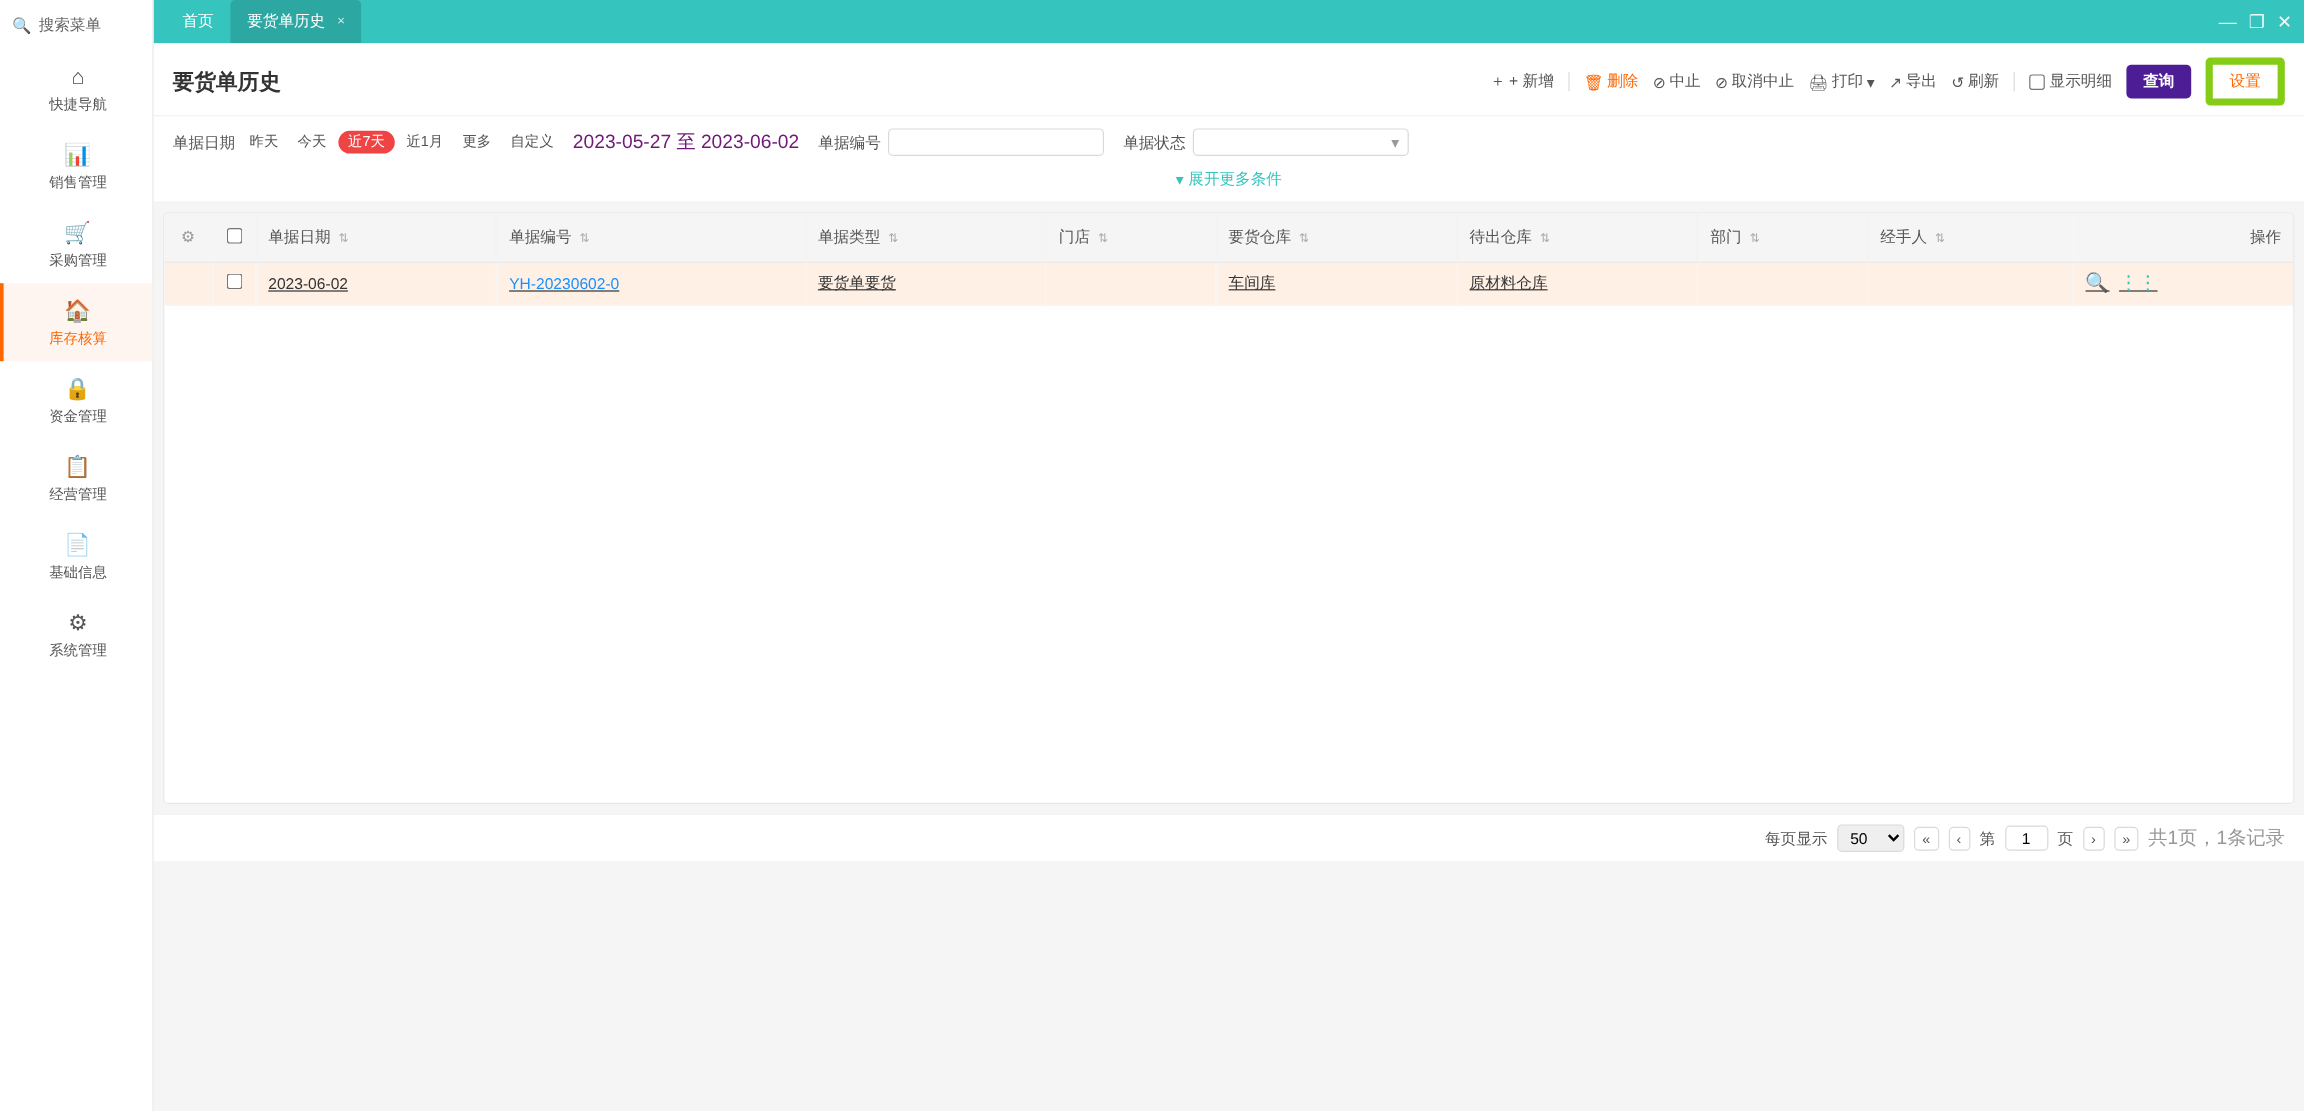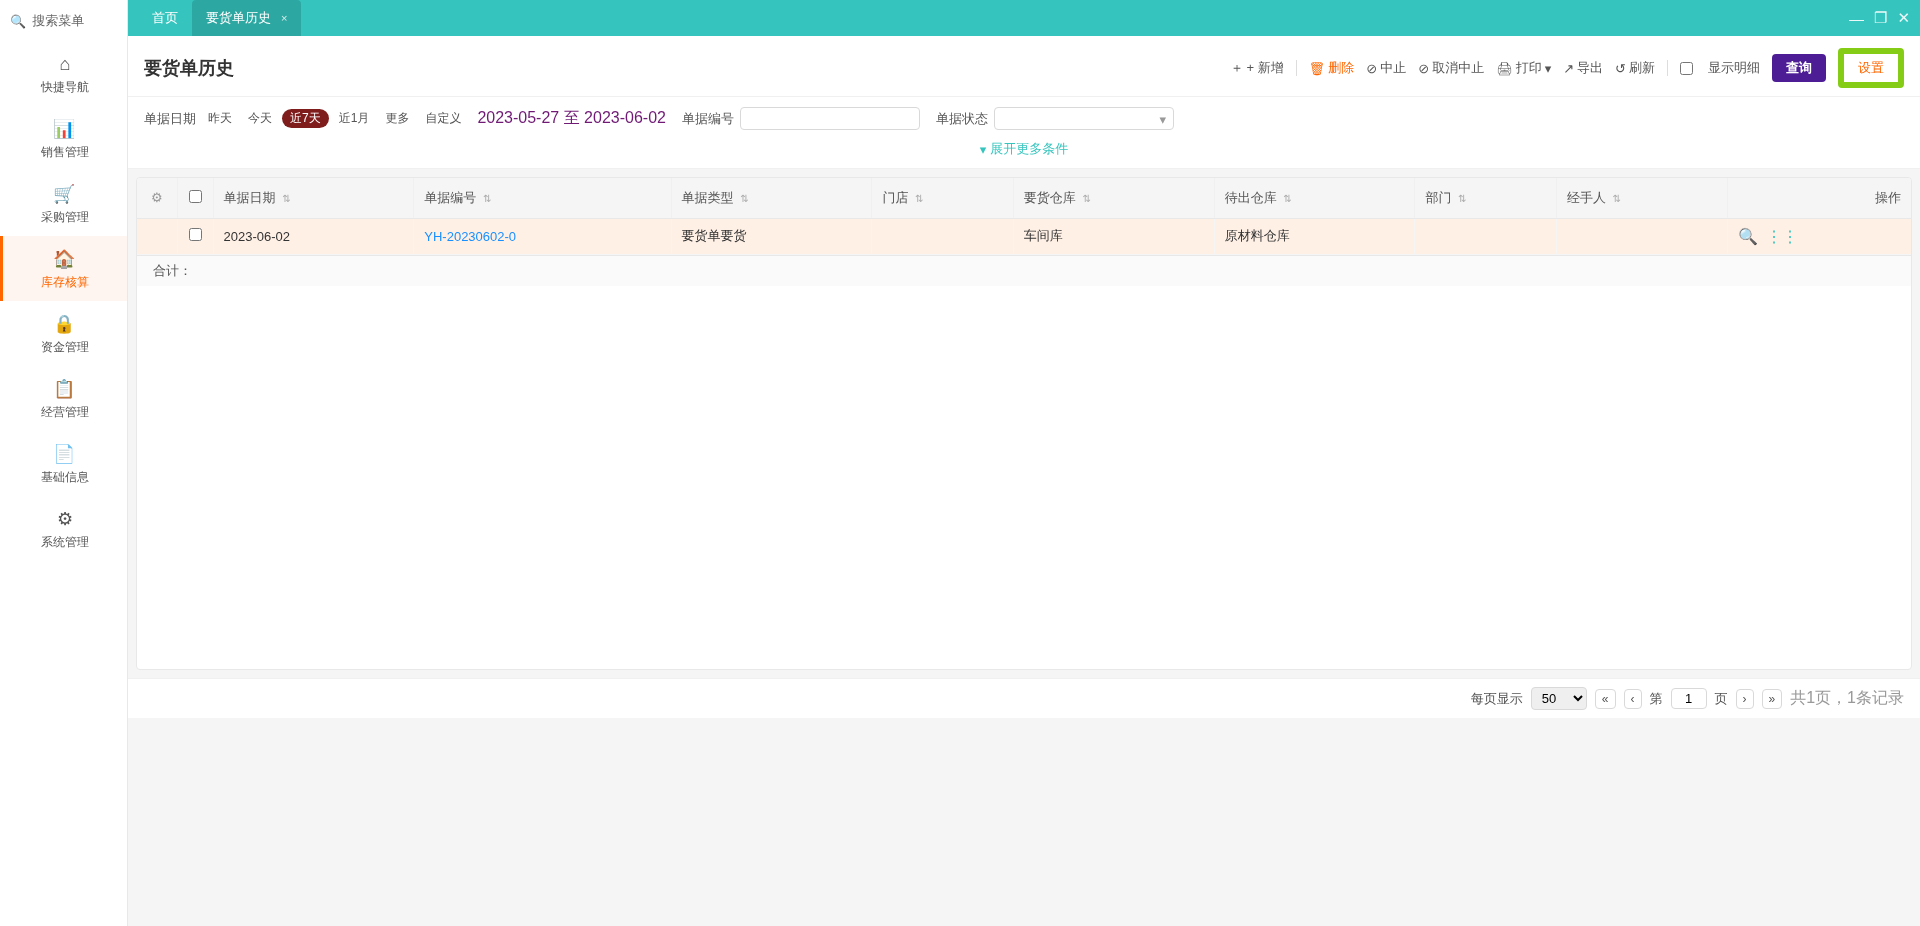--- a/index.html
+++ b/index.html
@@ -161,21 +161,21 @@
     .filter-label { white-space: nowrap; color: #555; }
     .date-filter { display: flex; align-items: center; gap: 4px; }
     .date-filter-btn {
       padding: 1px 6px;
       border-radius: 3px;
       cursor: pointer;
       font-size: 12px;
       color: #555;
     }
     .date-filter-btn.active {
-      background: #7f1d1d;
+      background: #ef4444;
       color: #fff;
       border-radius: 10px;
       padding: 1px 8px;
     }
     .date-range { font-size: 16px; color: #701a75; margin-left: 4px; }
     .filter-input {
       border: 1px solid #d9d9d9;
       border-radius: 4px;
       padding: 3px 8px;
       font-size: 13px;
@@ -254,20 +254,21 @@
     thead th:last-child { border-right: none; text-align: right; }
     thead th .sort-icon { color: #aaa; margin-left: 3px; font-size: 10px; }
     tbody tr { height: 36px; }
     tbody tr.selected { background: #fff0e6; }
     tbody td {
       padding: 0 10px;
       border-bottom: 1px solid #f5f5f5;
       border-right: 1px solid #f5f5f5;
       color: #333;
       white-space: nowrap;
+      text-decoration: underline;
     }
     tbody td:last-child { border-right: none; }
     .link-text { color: #1890ff; cursor: pointer; text-decoration: none; }
     .action-icons { display: flex; gap: 8px; align-items: center; }
     .action-icon { color: #36c5be; cursor: pointer; font-size: 16px; }
     .settings-icon-col { width: 40px; text-align: center; color: #999; cursor: pointer; }
     .checkbox-col { width: 36px; text-align: center; }
 
     
     .table-footer {
@@ -317,21 +318,21 @@
       padding: 2px 4px;
       font-size: 13px;
       outline: none;
     }
     .page-info { color: #999; font-size: 16px; }
 
     
     .display-detail {
       display: flex;
       align-items: center;
-      gap: 15px;
+      gap: 4px;
       color: #fff;
       font-size: 13px;
       cursor: pointer;
     }
     .display-detail input[type="checkbox"] { cursor: pointer; }
   </style>
 </head>
 <body>
 
 <div class="sidebar">
@@ -542,23 +543,20 @@
     <td>
       <div class="action-icons">
         <span class="action-icon" title="查看">🔍</span>
         <span class="action-icon" title="编辑">⋮⋮</span>
       </div>
     </td>
   </tr>
           </tbody>
       </table>
 
-      <div class="table-footer">
-        <span>合计：</span>
-      </div>
     </div>
 
     <div class="pagination-bar">
       <span>每页显示</span>
       <select class="page-size-select" id="page-size-sel"><option value="10">10</option><option value="20">20</option><option value="50" selected="">50</option><option value="100">100</option></select>
       <button class="page-nav-btn">«</button>
       <button class="page-nav-btn">‹</button>
       <span>第</span>
       <input class="page-input" type="text" id="page-input-field" value="1" style="">
       <span>页</span>

